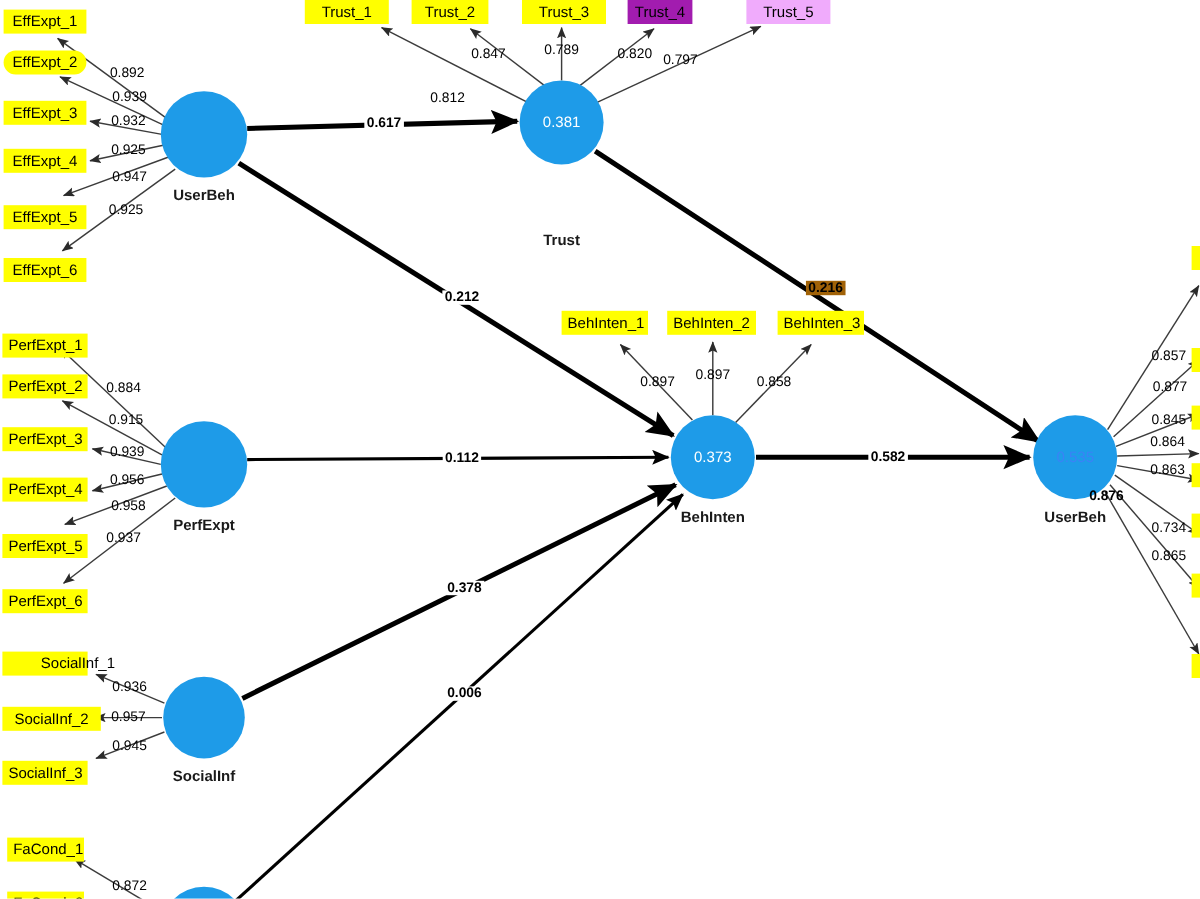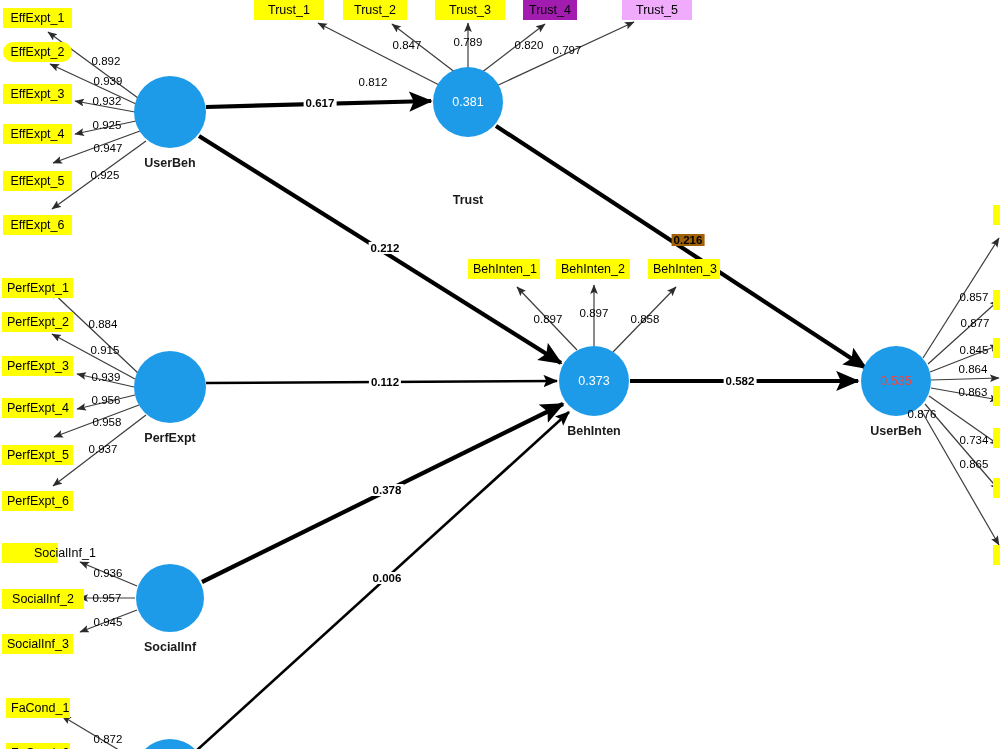--- a/index.html
+++ b/index.html
@@ -147,21 +147,21 @@
       <div class="indicator-box" style="left: 3px; top: 84px; width: 69px; background: rgb(255, 255, 0);">EffExpt_3</div>
       <div class="indicator-box" style="left: 3px; top: 124px; width: 69px; background: rgb(255, 255, 0);">EffExpt_4</div>
       <div class="indicator-box" style="left: 3px; top: 171px; width: 69px; background: rgb(255, 255, 0);">EffExpt_5</div>
       <div class="indicator-box" style="left: 3px; top: 215px; width: 69px; background: rgb(255, 255, 0);">EffExpt_6</div>
       <div class="indicator-box" style="left: 2px; top: 266px; width: 71px; background: rgb(255, 255, 0); margin-top: 12px;">PerfExpt_1</div>
       <div class="indicator-box" style="left: 2px; top: 312px; width: 71px; background: rgb(255, 255, 0);">PerfExpt_2</div>
       <div class="indicator-box" style="left: 2px; top: 356px; width: 71px; background: rgb(255, 255, 0);">PerfExpt_3</div>
       <div class="indicator-box" style="left: 2px; top: 398px; width: 71px; background: rgb(255, 255, 0);">PerfExpt_4</div>
       <div class="indicator-box" style="left: 2px; top: 445px; width: 71px; background: rgb(255, 255, 0);">PerfExpt_5</div>
       <div class="indicator-box" style="left: 2px; top: 491px; width: 71px; background: rgb(255, 255, 0);">PerfExpt_6</div>
-      <div class="indicator-box" style="left: 2px; top: 543px; width: 56px; background: rgb(255, 255, 0); padding-left: 32px;">SocialInf_1</div>
+      <div class="indicator-box" style="left: 2px; top: 543px; width: 71px; background: rgb(255, 255, 0); padding-left: 32px;">SocialInf_1</div>
       <div class="indicator-box" style="left: 2px; top: 589px; width: 82px; background: rgb(255, 255, 0);">SocialInf_2</div>
       <div class="indicator-box" style="left: 2px; top: 634px; width: 71px; background: rgb(255, 255, 0);">SocialInf_3</div>
       <div class="indicator-box" style="left: 6px; top: 698px; width: 64px; background: rgb(255, 255, 0);">FaCond_1</div>
       <div class="indicator-box" style="left: 6px; top: 743px; width: 64px; background: rgb(255, 255, 0);">FaCond_2</div>
       <div class="indicator-box" style="left: 254px; top: 0px; width: 70px; background: rgb(255, 255, 0);">Trust_1</div>
       <div class="indicator-box" style="left: 343px; top: 0px; width: 64px; background: rgb(255, 255, 0);">Trust_2</div>
       <div class="indicator-box" style="left: 435px; top: 0px; width: 70px; background: rgb(255, 255, 0);">Trust_3</div>
       <div class="indicator-box" style="left: 523px; top: 0px; width: 54px; background: #a21caf;">Trust_4</div>
       <div class="indicator-box" style="left: 582px; top: 0px; width: 70px; background: #f0abfc; margin-left: 40px;">Trust_5</div>
       <div class="indicator-box" style="left: 468px; top: 259px; width: 72px; background: rgb(255, 255, 0);">BehInten_1</div>
@@ -176,21 +176,21 @@
       <div class="indicator-box" style="left: 993px; top: 545px; width: 30px; background: rgb(255, 255, 0);"></div>
     </div>
   <div id="construct-text-layer">
       <div class="construct-label" style="left: 170px; top: 156px;">UserBeh</div>
       <div class="construct-label" style="left: 468px; top: 145px; margin-top: 48px;">Trust</div>
       <div class="r2-label" style="left: 468px; top: 102px; color: rgb(255, 255, 255);">0.381</div>
       <div class="construct-label" style="left: 170px; top: 431px;">PerfExpt</div>
       <div class="construct-label" style="left: 594px; top: 424px;">BehInten</div>
       <div class="r2-label" style="left: 594px; top: 381px; color: rgb(255, 255, 255);">0.373</div>
       <div class="construct-label" style="left: 896px; top: 424px;">UserBeh</div>
-      <div class="r2-label" style="left: 896px; top: 381px; color: #ef4444;">0.535</div>
+      <div class="r2-label" style="left: 896px; top: 381px; color: #3b82f6;">0.535</div>
       <div class="construct-label" style="left: 170px; top: 640px;">SocialInf</div>
     </div>
   <div id="coef-layer">
       <div class="coef-label" style="left: 106px; top: 61px;">0.892</div>
       <div class="coef-label" style="left: 108px; top: 81px;">0.939</div>
       <div class="coef-label" style="left: 107px; top: 101px;">0.932</div>
       <div class="coef-label" style="left: 107px; top: 125px;">0.925</div>
       <div class="coef-label" style="left: 108px; top: 148px;">0.947</div>
       <div class="coef-label" style="left: 105px; top: 175px;">0.925</div>
       <div class="coef-label" style="left: 103px; top: 324px;">0.884</div>
@@ -209,21 +209,21 @@
       <div class="coef-label" style="left: 529px; top: 45px;">0.820</div>
       <div class="coef-label" style="left: 567px; top: 50px;">0.797</div>
       <div class="coef-label" style="left: 548px; top: 319px;">0.897</div>
       <div class="coef-label" style="left: 594px; top: 313px;">0.897</div>
       <div class="coef-label" style="left: 645px; top: 319px;">0.858</div>
       <div class="coef-label" style="left: 974px; top: 297px;">0.857</div>
       <div class="coef-label" style="left: 975px; top: 323px;">0.877</div>
       <div class="coef-label" style="left: 974px; top: 350px;">0.845</div>
       <div class="coef-label" style="left: 973px; top: 369px;">0.864</div>
       <div class="coef-label" style="left: 973px; top: 392px;">0.863</div>
-      <div class="coef-label" style="left: 922px; top: 414px;">0.876</div>
+      <div class="coef-label" style="left: 922px; top: 414px; font-weight: bold;">0.876</div>
       <div class="coef-label" style="left: 974px; top: 440px;">0.734</div>
       <div class="coef-label" style="left: 974px; top: 464px;">0.865</div>
       <div class="coef-label bold" style="left: 320px; top: 103px; background: rgb(255, 255, 255); padding: 0px 2px;">0.617</div>
       <div class="coef-label bold" style="left: 385px; top: 248px; background: rgb(255, 255, 255); padding: 0px 2px;">0.212</div>
       <div class="coef-label bold" style="left: 688px; top: 240px; background: #a16207; padding: 0px 2px;">0.216</div>
       <div class="coef-label bold" style="left: 385px; top: 382px; background: rgb(255, 255, 255); padding: 0px 2px;">0.112</div>
       <div class="coef-label bold" style="left: 387px; top: 490px; background: rgb(255, 255, 255); padding: 0px 2px;">0.378</div>
       <div class="coef-label bold" style="left: 387px; top: 578px; background: rgb(255, 255, 255); padding: 0px 2px;">0.006</div>
       <div class="coef-label bold" style="left: 740px; top: 381px; background: rgb(255, 255, 255); padding: 0px 2px;">0.582</div>
     </div>

